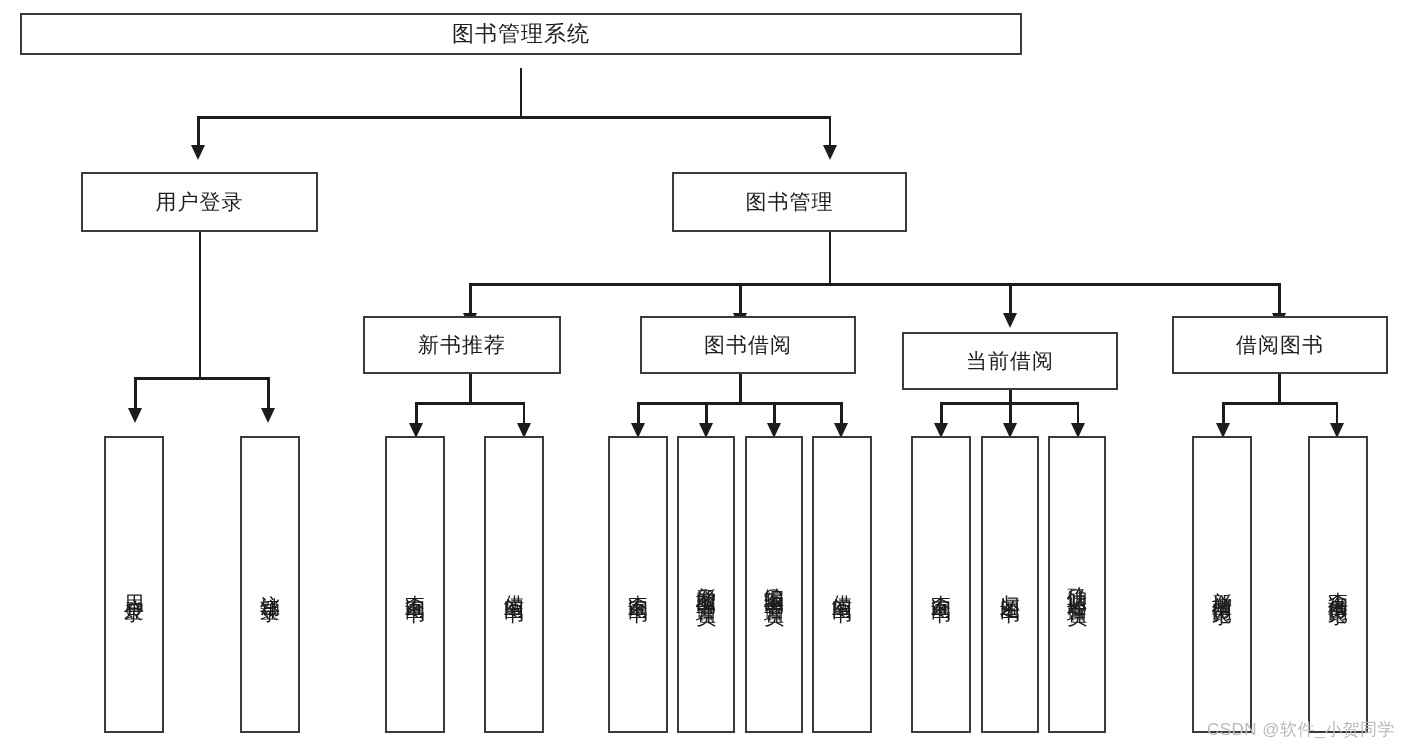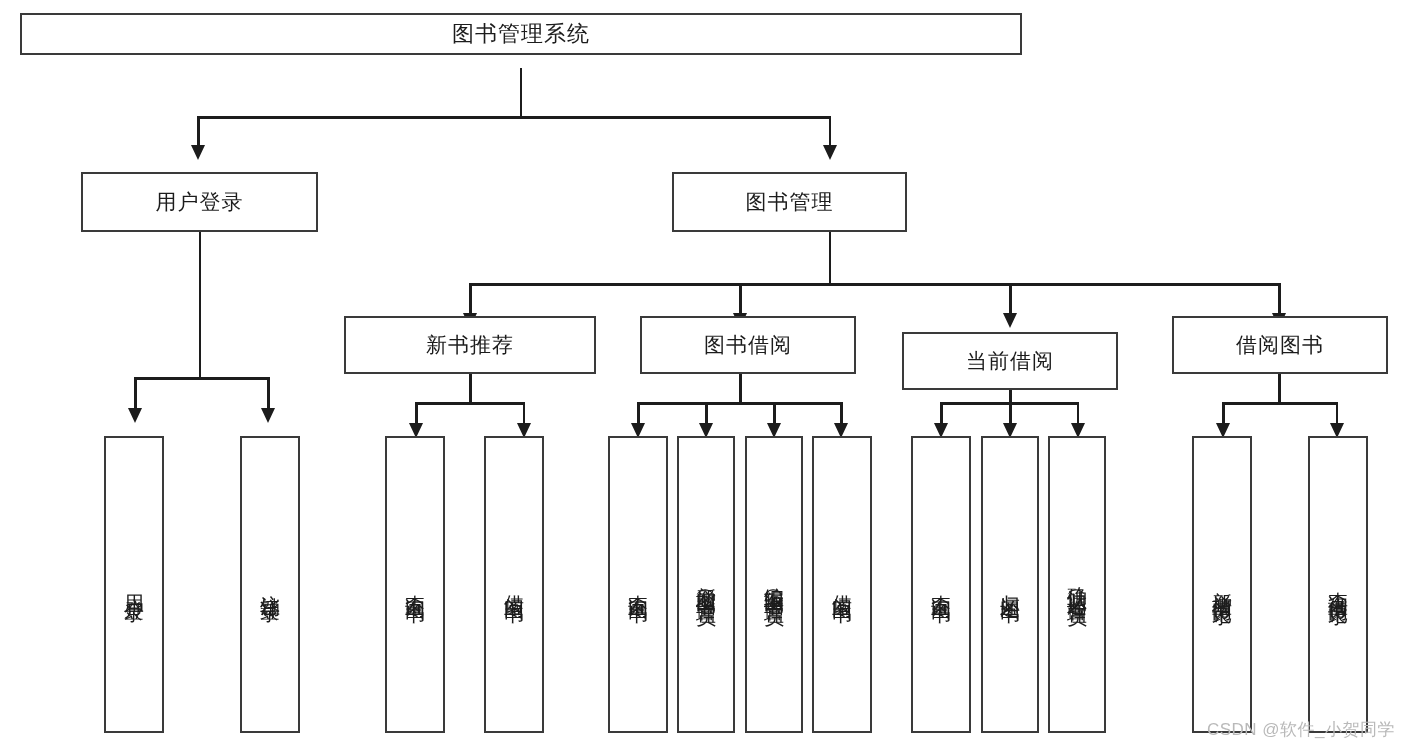--- a/index.html
+++ b/index.html
@@ -122,21 +122,21 @@
 
   <div class="ln lnv" style="left:739px; top:283px; height:31px;"></div>
   <div class="arrow" style="left:733.2px; top:313px;"></div>
 
   <div class="ln lnv" style="left:1009px; top:283px; height:31px;"></div>
   <div class="arrow" style="left:1003.2px; top:313px;"></div>
 
   <div class="ln lnv" style="left:1278px; top:283px; height:31px;"></div>
   <div class="arrow" style="left:1272.2px; top:313px;"></div>
 
-  <div class="node horiz" style="left:344px; top:316px; width:252px; height:58px;">
+  <div class="node horiz" style="left:363px; top:316px; width:198px; height:58px;">
     <span>新书推荐</span>
   </div>
   <div class="node horiz" style="left:640px; top:316px; width:216px; height:58px;">
     <span>图书借阅</span>
   </div>
   <div class="node horiz" style="left:902px; top:332px; width:216px; height:58px;">
     <span>当前借阅</span>
   </div>
   <div class="node horiz" style="left:1172px; top:316px; width:216px; height:58px;">
     <span>借阅图书</span>

